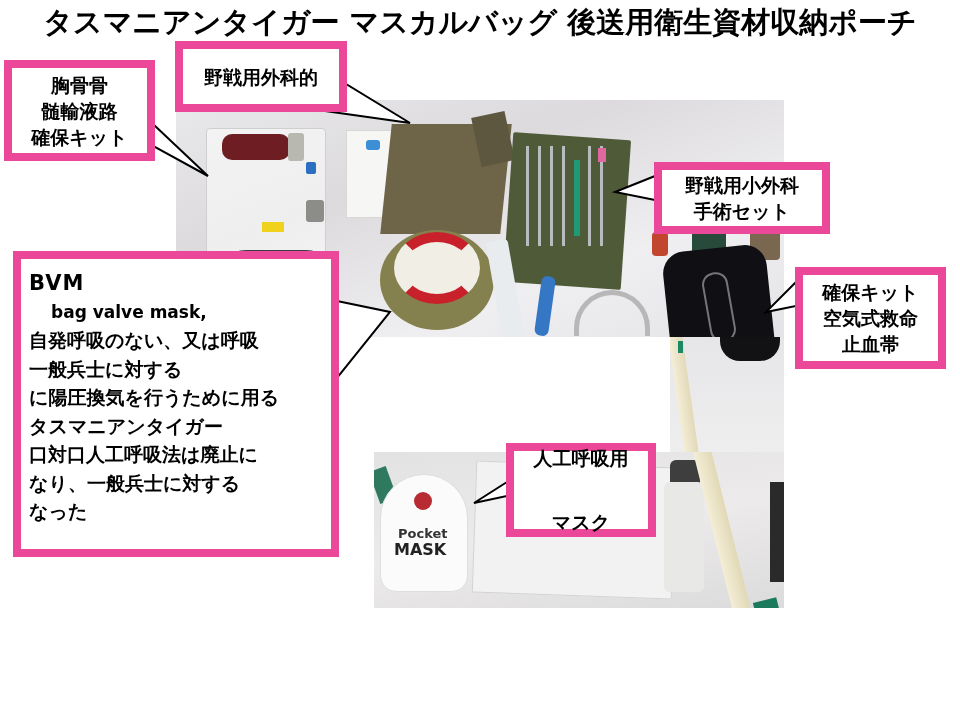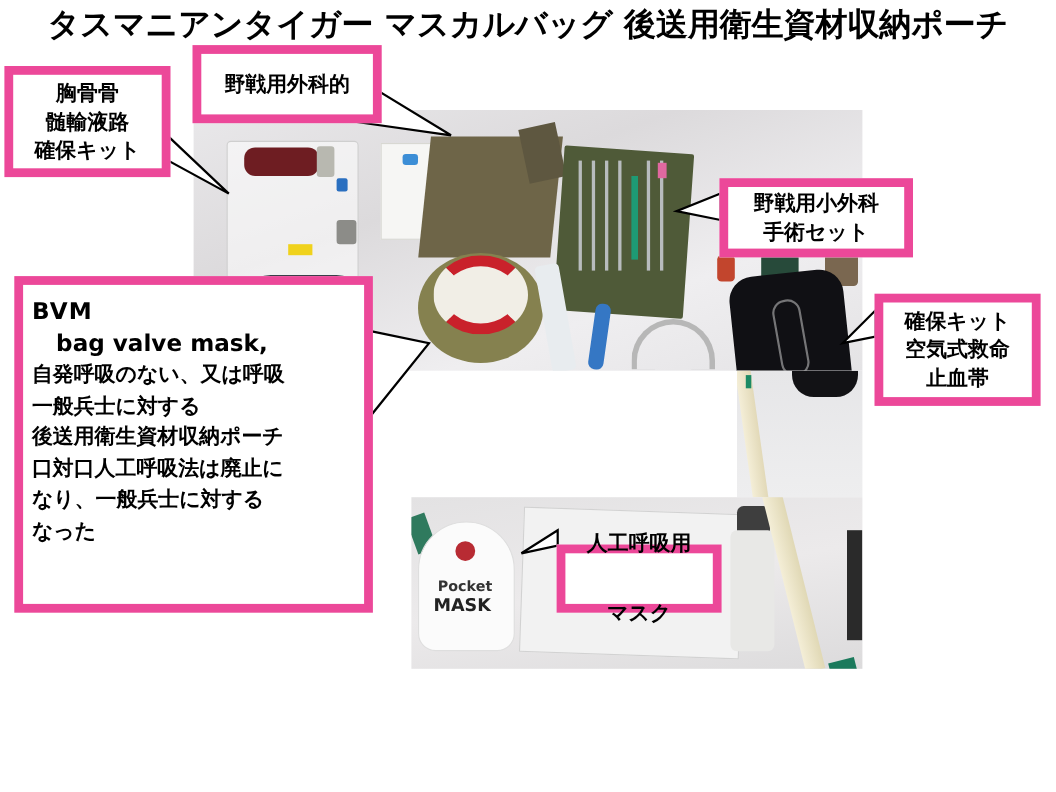--- a/index.html
+++ b/index.html
@@ -88,29 +88,29 @@
   .callout {
     position: absolute; background: #fff; border: 8px solid #ec4899;
     font-weight: bold; text-align: center; font-size: 19px; line-height: 26px;
     display: flex; flex-direction: column; justify-content: center; align-items: center;
   }
   .callout span { display: block; white-space: nowrap; }
   .c1 { left: 4px; top: 60px; width: 151px; height: 101px; text-align: right; }
   .c2 { left: 175px; top: 41px; width: 172px; height: 71px; }
   .c3 { left: 654px; top: 162px; width: 176px; height: 72px; }
   .c4 { left: 795px; top: 267px; width: 151px; height: 102px; }
-  .c5 { left: 506px; top: 495px; width: 150px; height: 62px; gap: 38px; }
+  .c5 { left: 506px; top: 443px; width: 150px; height: 94px; gap: 38px; }
   .c6 {
     left: 13px; top: 251px; width: 326px; height: 306px;
     align-items: flex-start; text-align: left; padding: 10px 0 0 8px; justify-content: flex-start;
     font-size: 19px; line-height: 28.5px;
   }
   .c6 .bvm-head { font-size: 19px; }
   .c6 .bvm-head .abbr { font-size: 21px; letter-spacing: 1px; }
-  .c6 .bvm-head .full { font-size: 21px; margin-left: 22px; }
+  .c6 .bvm-head .full { font-size: 17px; margin-left: 22px; }
 </style>
 </head>
 <body>
 
 <div class="title">タスマニアンタイガー マスカルバッグ  後送用衛生資材収納ポーチ</div>
 
 <div class="photo">
   <div class="photo-upper">
     <div class="item bag1"></div>
     <div class="item redtube"></div>
@@ -213,18 +213,19 @@
     <span>マスク</span>
   </div>
 
   <div class="callout c6">
     <span class="bvm-head">
         <span class="abbr">BVM</span>
         <span class="full">bag valve mask,</span>
       </span>
     <span>自発呼吸のない、又は呼吸</span>
     <span>一般兵士に対する</span>
-    <span>後送用衛生資材収納ポーチ</span>
+    <span>に陽圧換気を行うために用る</span>
+    <span>タスマニアンタイガー</span>
     <span>口対口人工呼吸法は廃止に</span>
     <span>なり、一般兵士に対する</span>
     <span>なった</span>
   </div>
 </div>
 
 </body></html>

